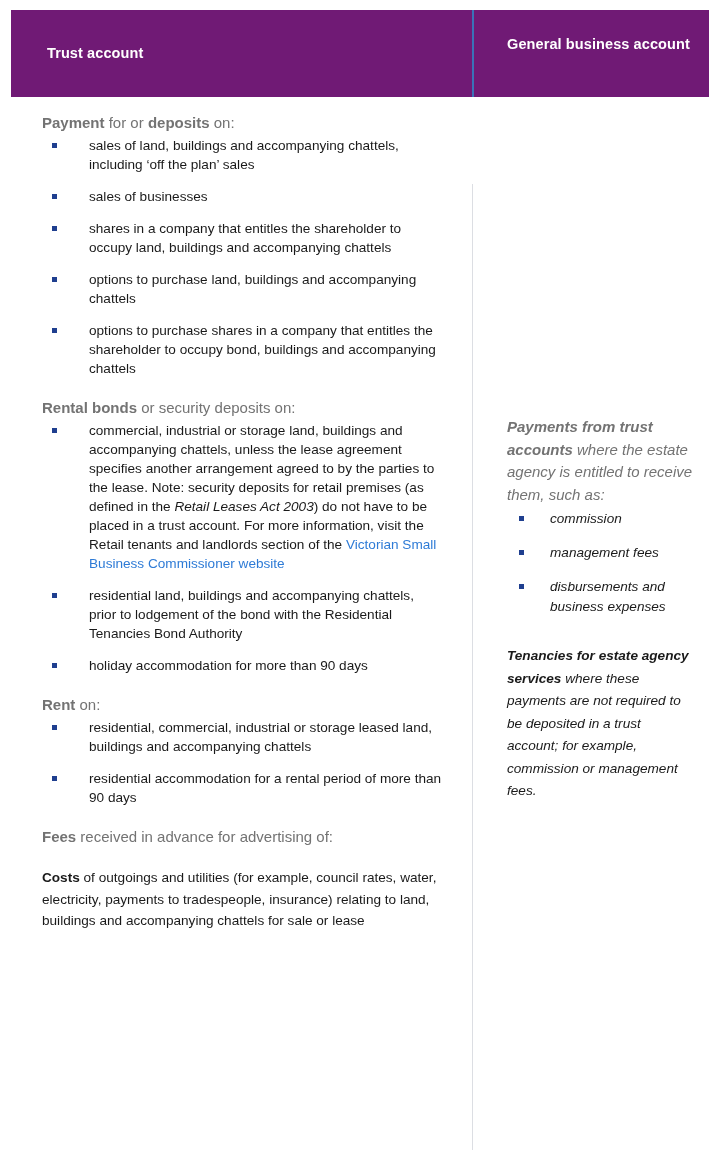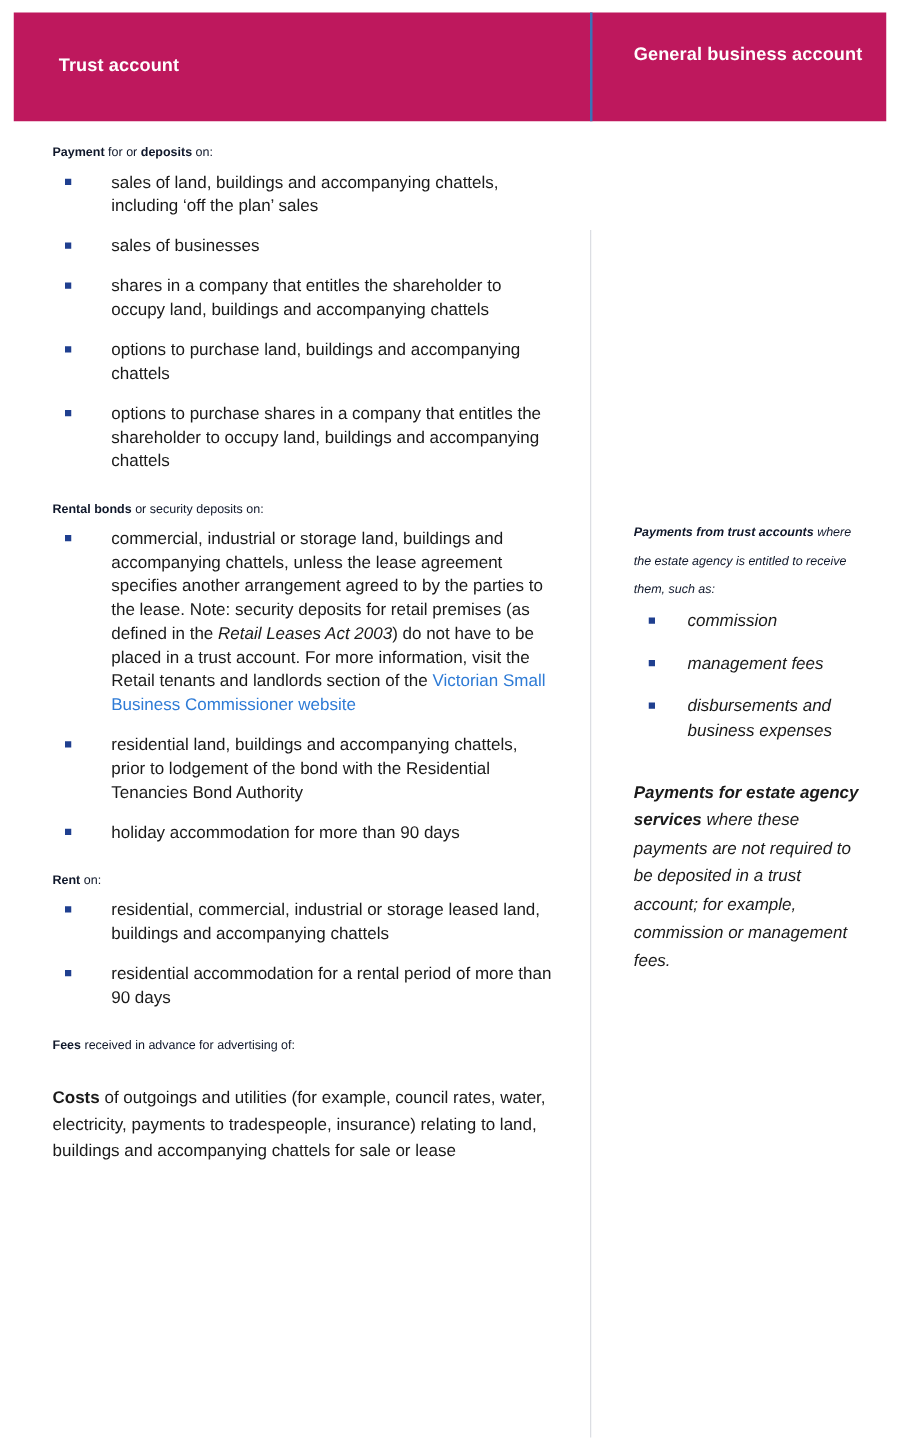--- a/index.html
+++ b/index.html
@@ -22,21 +22,21 @@
     top: 10px;
     width: 698px;
     height: 1140px;
   }
 
   
   .header-row {
     display: flex;
     width: 698px;
     height: 87px;
-    background: #be185d;
+    background: #701a75;
     justify-content: space-between;
   }
   .header-cell {
     display: flex;
     align-items: center;
   }
   .header-cell.left {
     width: 461px;
     padding-left: 36px;
   }
@@ -85,23 +85,23 @@
     width: 1px;
     height: 1053px;
     background: #dcdee3;
   }
 
   
   .block { margin-top: 20px; }
   .block:first-child { margin-top: 0; }
 
   .lede {
-    font-size: 10px;
+    font-size: 15px;
     line-height: 20px;
-    color: #0f172a;
+    color: #737373;
     margin: 0;
   }
   .lede b { font-weight: bold; }
 
   .para {
     font-size: 13.6px;
     line-height: 21.5px;
     color: #1a1a1a;
     margin: 0;
   }
@@ -171,21 +171,21 @@
 
     <div class="col-left">
 
       <div class="block">
         <p class="lede"><b>Payment</b><span> for or </span><b>deposits</b><span> on:</span></p>
         <ul class="bullets">
           <li>sales of land, buildings and accompanying chattels, including ‘off the plan’ sales</li>
           <li>sales of businesses</li>
           <li>shares in a company that entitles the shareholder to occupy land, buildings and accompanying chattels</li>
           <li>options to purchase land, buildings and accompanying chattels</li>
-          <li>options to purchase shares in a company that entitles the shareholder to occupy land, buildings and accompanying chattels</li>
+          <li>options to purchase shares in a company that entitles the shareholder to occupy bond, buildings and accompanying chattels</li>
         </ul>
       </div>
 
       <div class="block">
         <p class="lede"><b>Rental bonds</b><span> or security deposits on:</span></p>
         <ul class="bullets">
           <li><span>commercial, industrial or storage land, buildings and accompanying chattels, unless the lease agreement specifies another arrangement agreed to by the parties to the lease. Note: security deposits for retail premises (as defined in the </span><span class="em">Retail Leases Act 2003</span><span>) do not have to be placed in a trust account. For more information, visit the Retail tenants and landlords section of the </span><a href="#" class="link">Victorian Small Business Commissioner website</a></li>
           <li>residential land, buildings and accompanying chattels, prior to lodgement of the bond with the Residential Tenancies Bond Authority</li>
           <li>holiday accommodation for more than 90 days</li>
         </ul>
@@ -216,18 +216,18 @@
       <div class="block">
         <p class="lede"><b>Payments from trust accounts</b><span> where the estate agency is entitled to receive them, such as:</span></p>
         <ul class="bullets">
           <li>commission</li>
           <li>management fees</li>
           <li>disbursements and business expenses</li>
         </ul>
       </div>
 
       <div class="block" style="margin-top:28px">
-        <p class="para"><b>Payments for estate agency services</b><span> where these payments are not required to be deposited in a trust account; for example, commission or management fees.</span></p>
+        <p class="para"><b>Tenancies for estate agency services</b><span> where these payments are not required to be deposited in a trust account; for example, commission or management fees.</span></p>
       </div>
 
     </div>
   </div>
 </div>
 
 </body></html>

